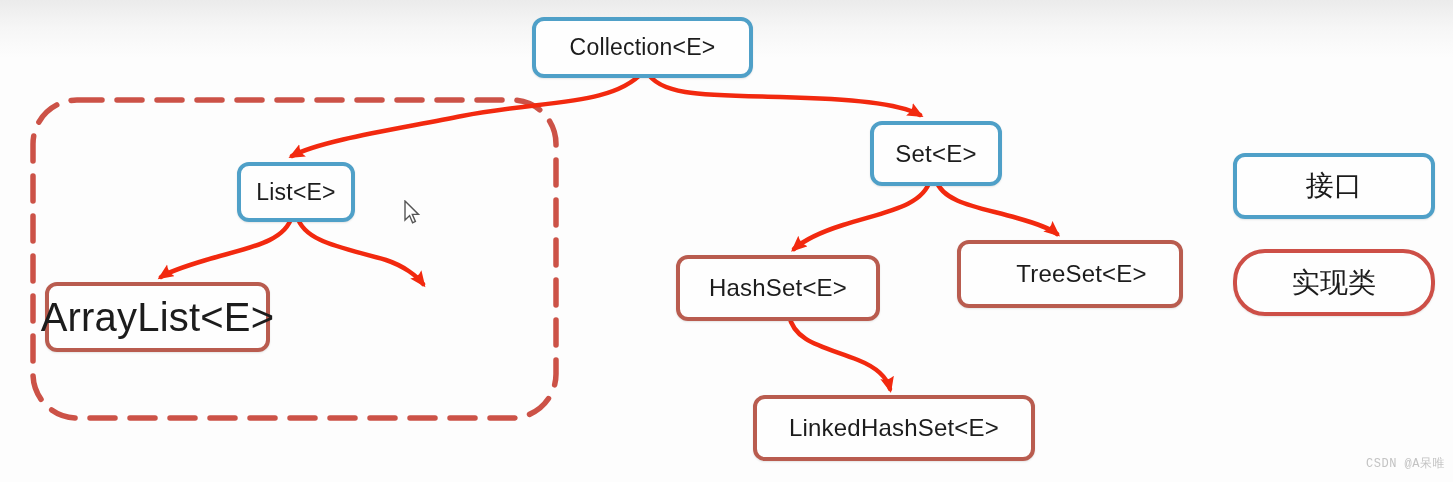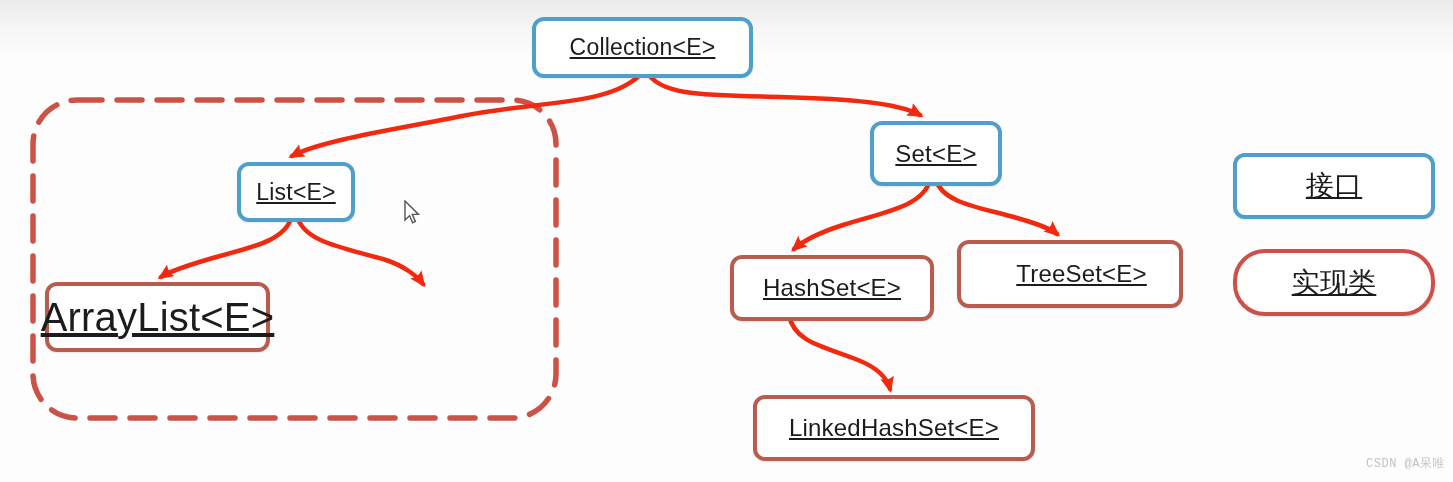--- a/index.html
+++ b/index.html
@@ -16,32 +16,31 @@
   .edges{position:absolute;left:0;top:0;width:1453px;height:482px;}
   .node{
     position:absolute;
     background:#fefefe;
     display:flex;align-items:center;justify-content:center;
     border-radius:12px;
     color:#1c1c1c;
     box-shadow:0 1px 2px rgba(0,0,0,.10);
     white-space:nowrap;
     letter-spacing:.2px;
-    text-decoration:underline;
   }
   .iface{border:4px solid #4fa0c8;}
   .impl{border:4px solid #b95c4f;}
   .legend-impl{border:4px solid #cd4f47;}
 
   #n-collection{left:532px;top:17px;width:213px;height:53px;font-size:23px;}
   #n-list{left:237px;top:162px;width:110px;height:52px;font-size:23px;}
   #n-set{left:870px;top:121px;width:124px;height:57px;font-size:24px;text-align:center;}
   #n-arraylist{left:45px;top:282px;width:217px;height:62px;font-size:40px;}
   #n-linkedlist{left:323px;top:289px;width:197px;height:57px;font-size:23px;}
-  #n-hashset{left:730px;top:255px;width:196px;height:58px;font-size:24px;}
+  #n-hashset{left:676px;top:255px;width:196px;height:58px;font-size:24px;}
   #n-treeset{left:957px;top:240px;width:195px;height:60px;font-size:24px;padding-left:23px;}
   #n-linkedhashset{left:753px;top:395px;width:274px;height:58px;font-size:24px;}
 
   #legend-interface{left:1233px;top:153px;width:194px;height:58px;font-size:28px;font-weight:500;}
   #legend-class{left:1233px;top:249px;width:194px;height:59px;font-size:28px;font-weight:500;border-radius:32px;}
 
   .watermark{
     position:absolute;right:8px;bottom:10px;
     font-size:12px;color:#c3c3c3;letter-spacing:.5px;font-family:Liberation Mono, monospace;
   }

